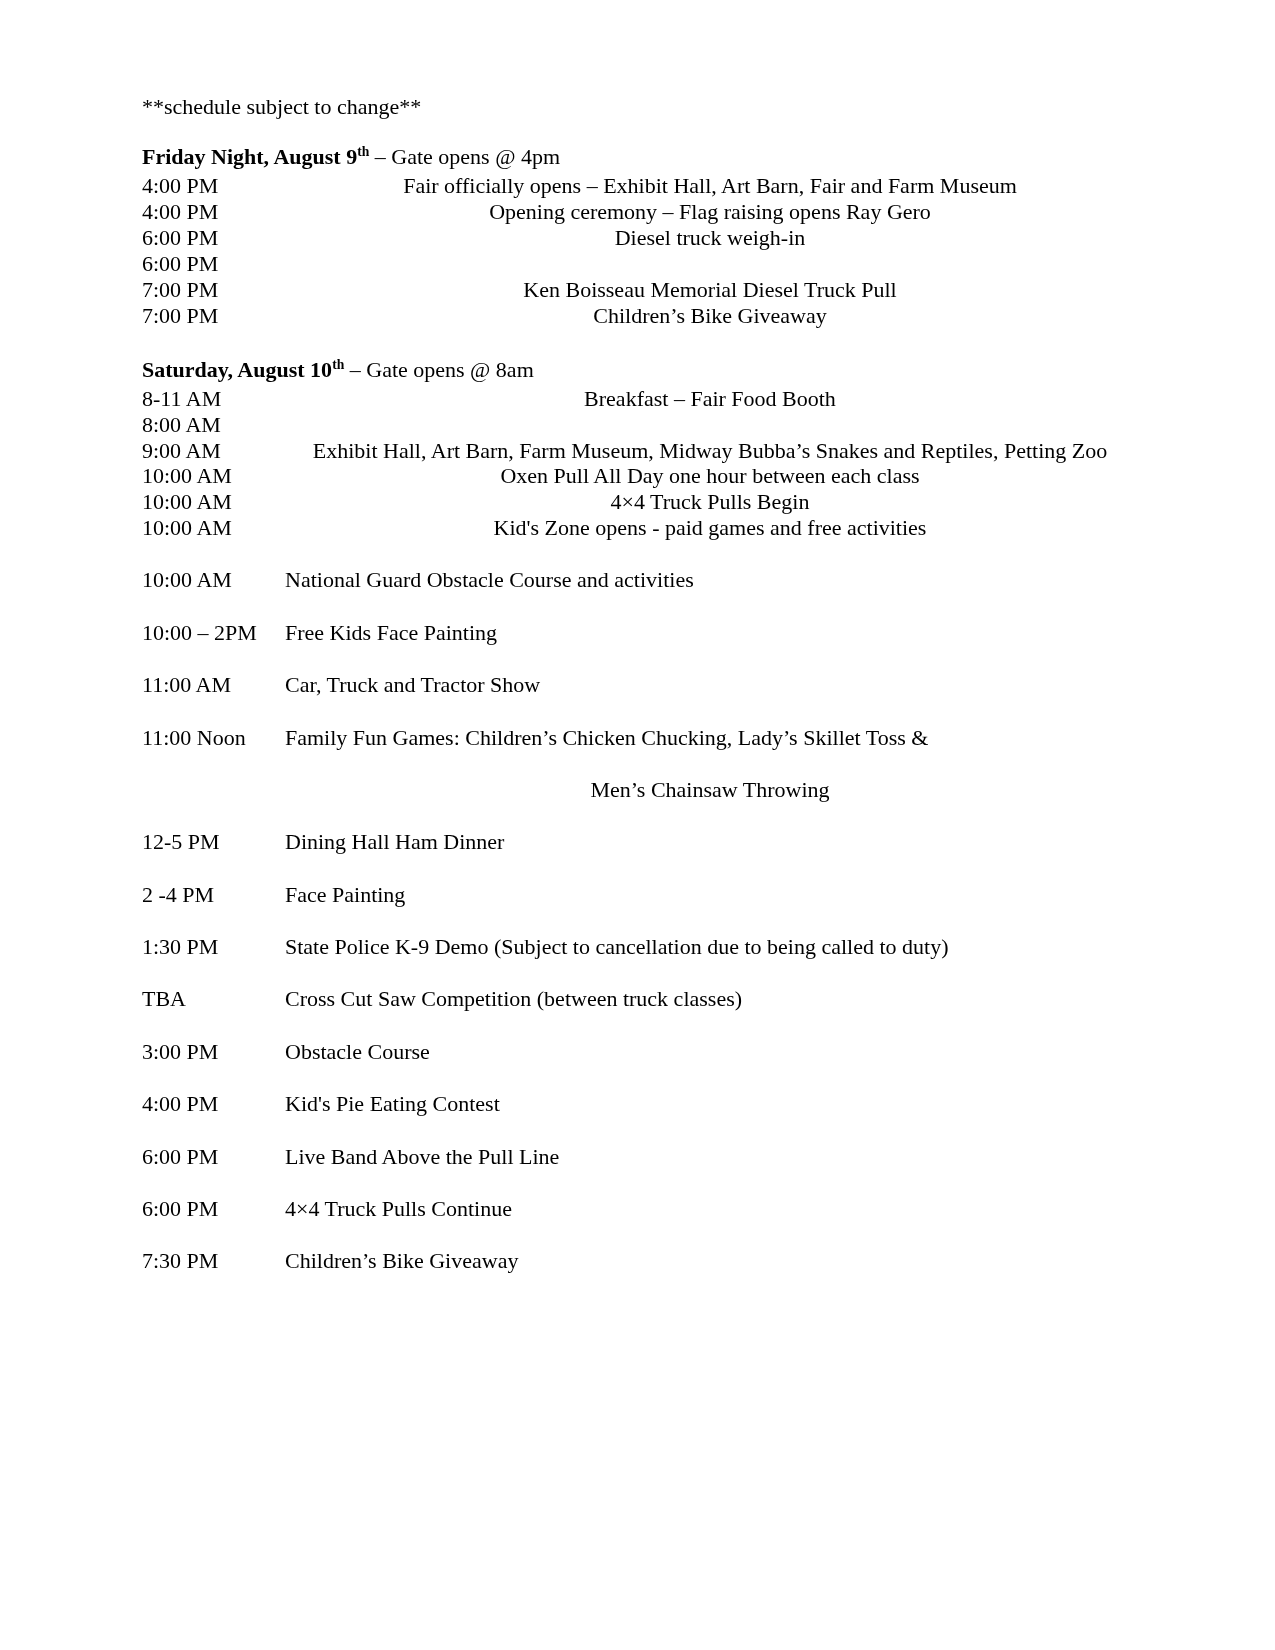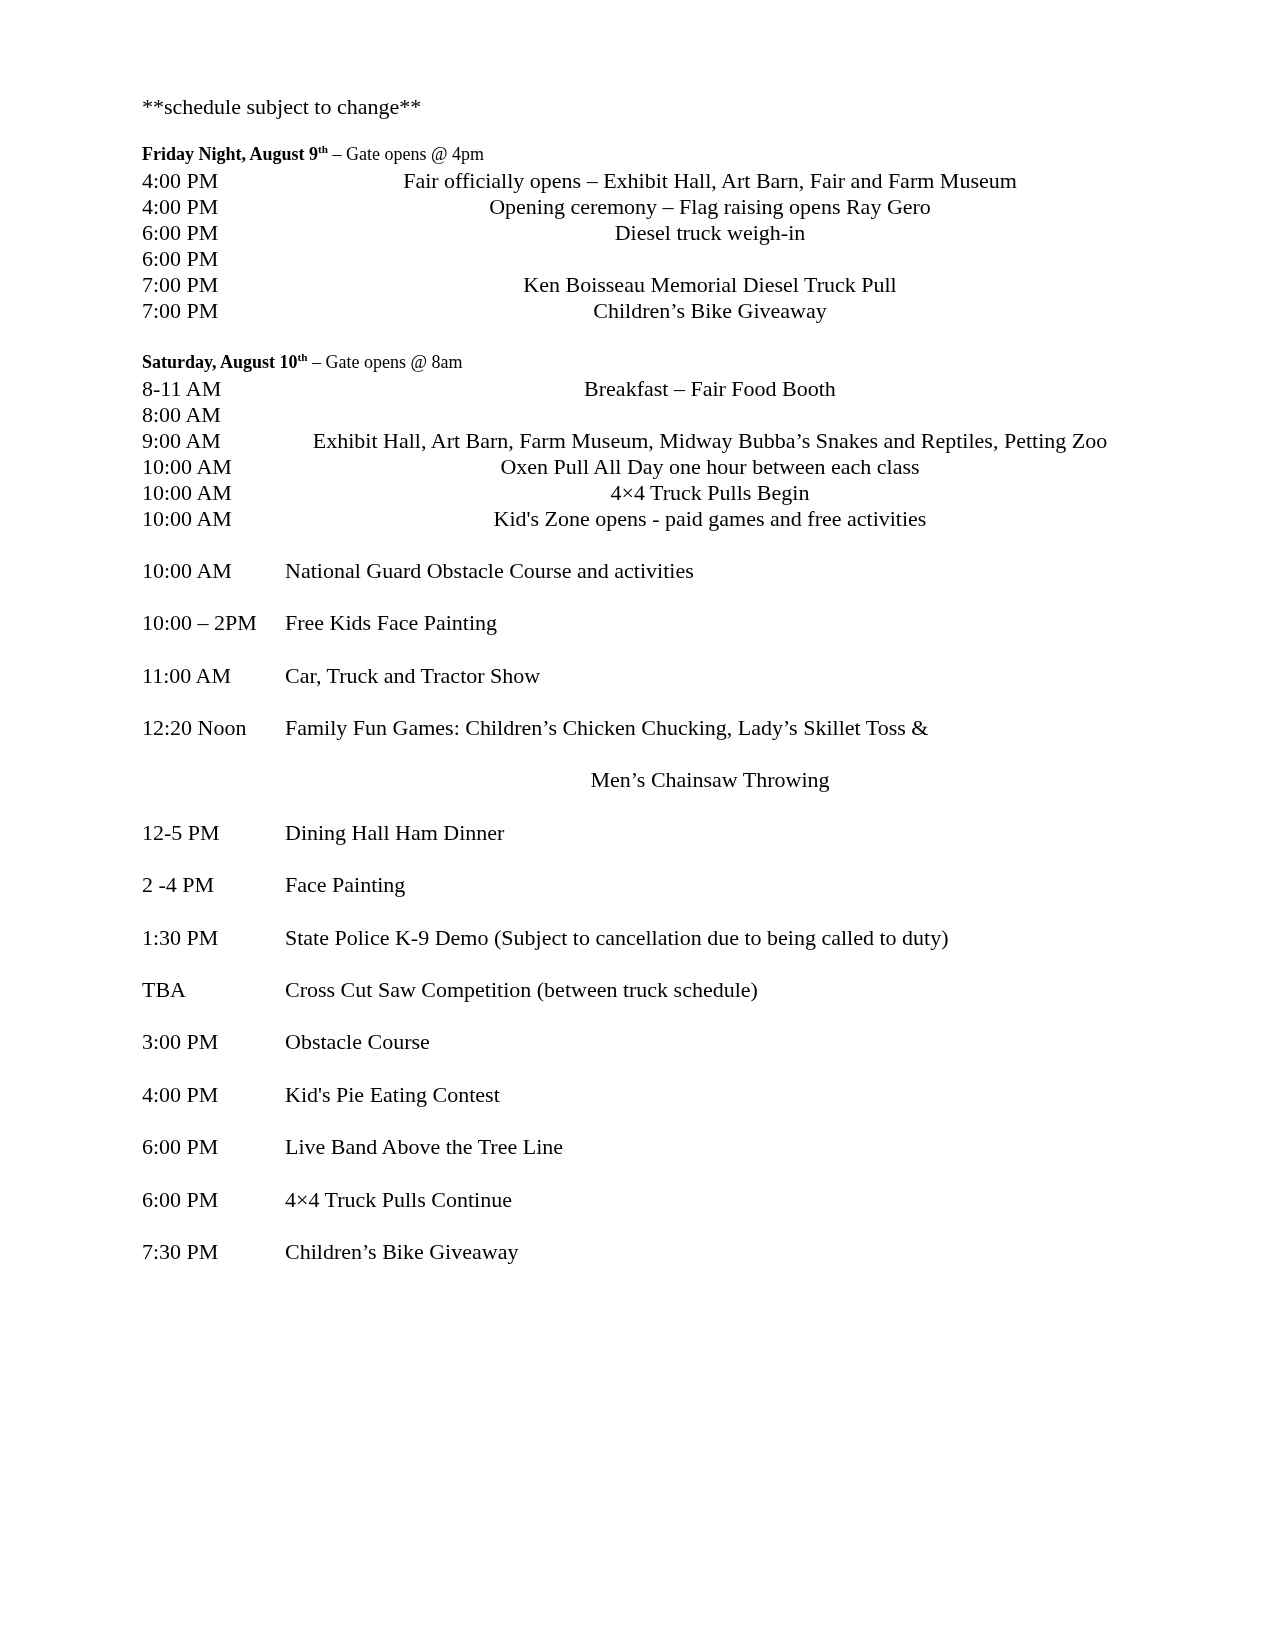--- a/index.html
+++ b/index.html
@@ -28,21 +28,21 @@
   }
 
   .note {
     font-size: 22px;
     margin: 0 0 26px 0;
     line-height: 1.0;
   }
 
   .day-heading {
     font-weight: bold;
-    font-size: 18px;
+    font-size: 22px;
     margin: 0 0 3px 0;
     line-height: 1.18;
     white-space: nowrap;
   }
   .day-heading .normal {
     font-weight: normal;
   }
   sup {
     font-size: 0.62em;
     vertical-align: super;
@@ -171,50 +171,50 @@
       </div>
       <div class="row">
         <span class="time">10:00 – 2PM</span>
         <span class="desc"><span>Free Kids Face Painting</span></span>
       </div>
       <div class="row">
         <span class="time">11:00 AM</span>
         <span class="desc"><span>Car, Truck and Tractor Show</span></span>
       </div>
       <div class="row">
-        <span class="time">12:20 Noon</span>
+        <span class="time">11:00 Noon</span>
         <span class="desc"><span>Family Fun Games: Children’s Chicken Chucking, Lady’s Skillet Toss &amp;</span><span class="cont">Men’s Chainsaw Throwing</span></span>
       </div>
       <div class="row">
         <span class="time">12-5 PM</span>
         <span class="desc"><span>Dining Hall Ham Dinner</span></span>
       </div>
       <div class="row">
         <span class="time">2 -4 PM</span>
         <span class="desc"><span>Face Painting</span></span>
       </div>
       <div class="row">
         <span class="time">1:30 PM</span>
         <span class="desc"><span>State Police K-9 Demo (Subject to cancellation due to being called to duty)</span></span>
       </div>
       <div class="row">
         <span class="time">TBA</span>
-        <span class="desc"><span>Cross Cut Saw Competition (between truck schedule)</span></span>
+        <span class="desc"><span>Cross Cut Saw Competition (between truck classes)</span></span>
       </div>
       <div class="row">
         <span class="time">3:00 PM</span>
         <span class="desc"><span>Obstacle Course</span></span>
       </div>
       <div class="row">
         <span class="time">4:00 PM</span>
         <span class="desc"><span>Kid's Pie Eating Contest</span></span>
       </div>
       <div class="row">
         <span class="time">6:00 PM</span>
-        <span class="desc"><span>Live Band Above the Tree Line</span></span>
+        <span class="desc"><span>Live Band Above the Pull Line</span></span>
       </div>
       <div class="row">
         <span class="time">6:00 PM</span>
         <span class="desc"><span>4×4 Truck Pulls Continue</span></span>
       </div>
       <div class="row">
         <span class="time">7:30 PM</span>
         <span class="desc"><span>Children’s Bike Giveaway</span></span>
       </div>
     </div>

